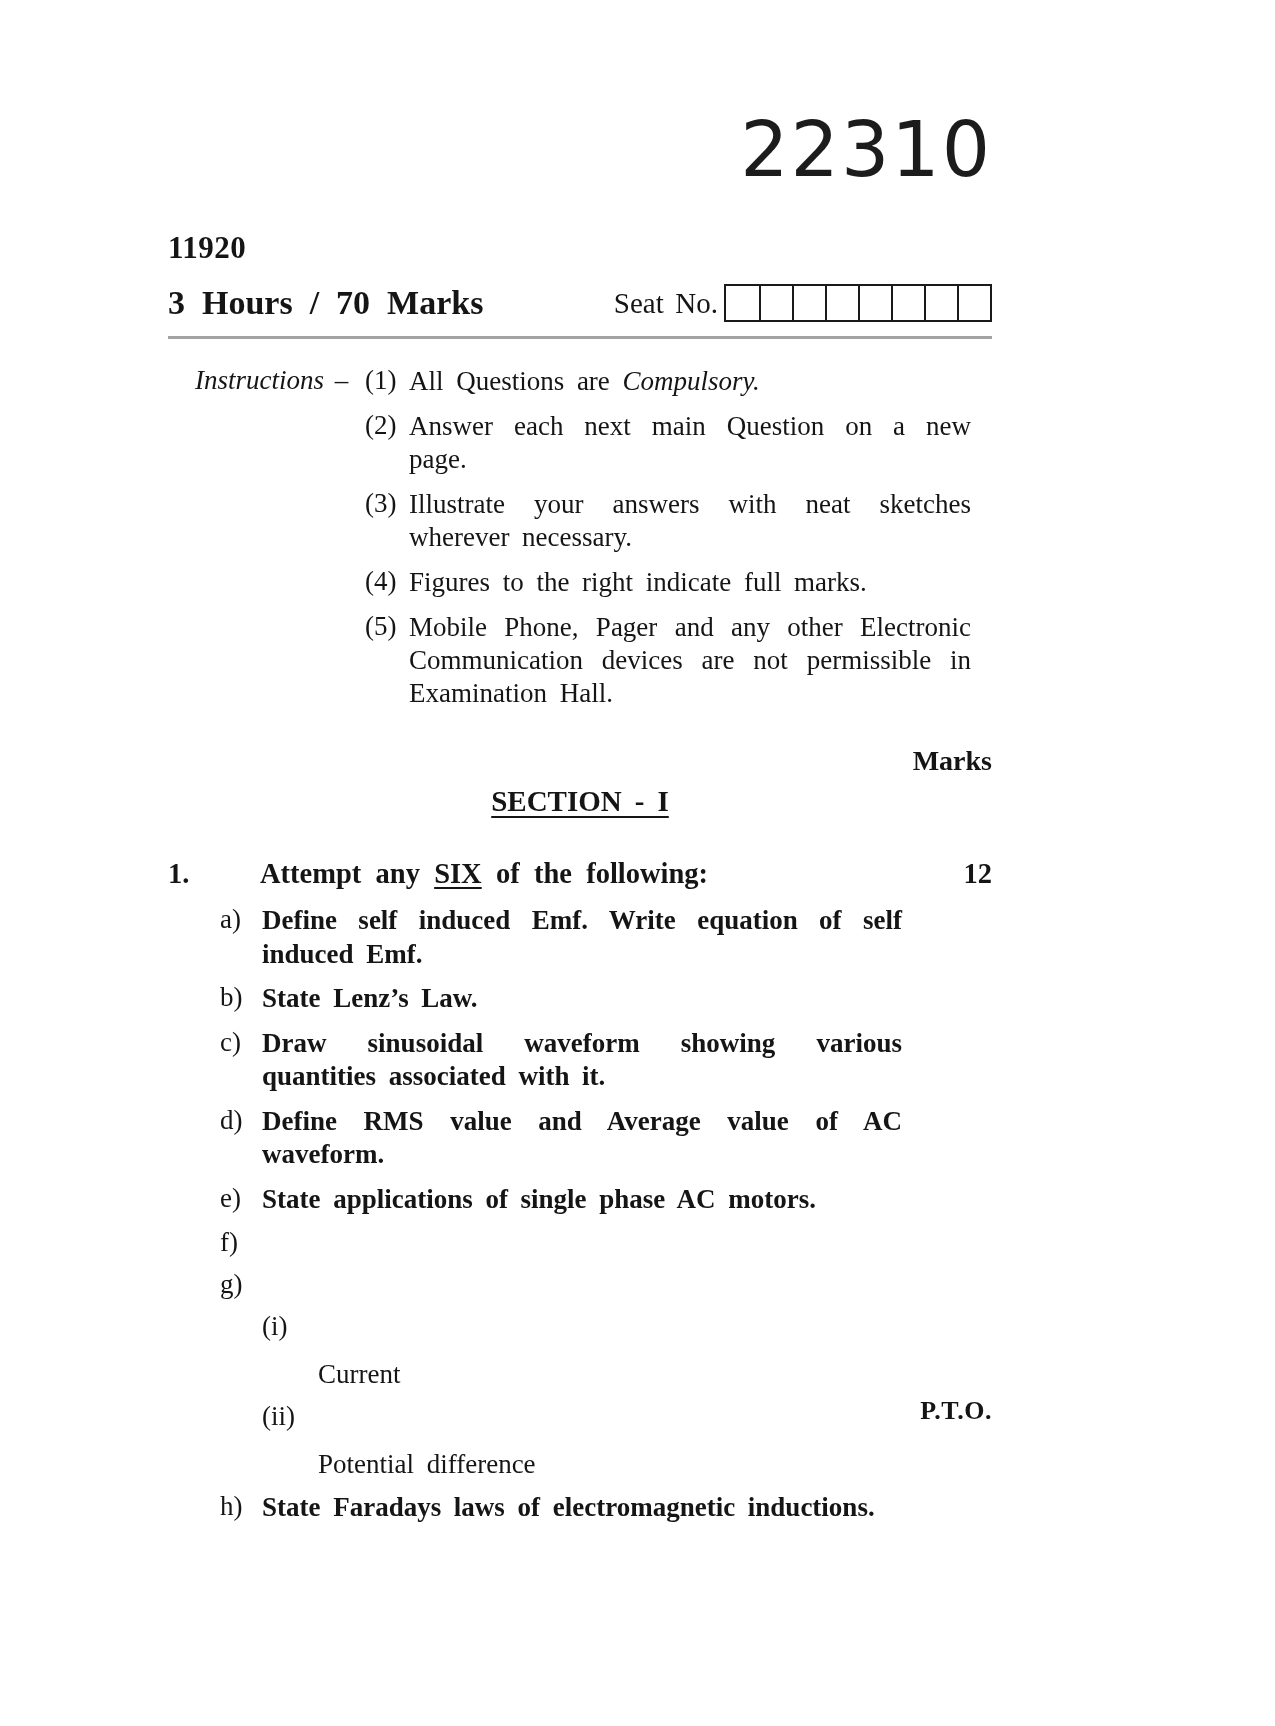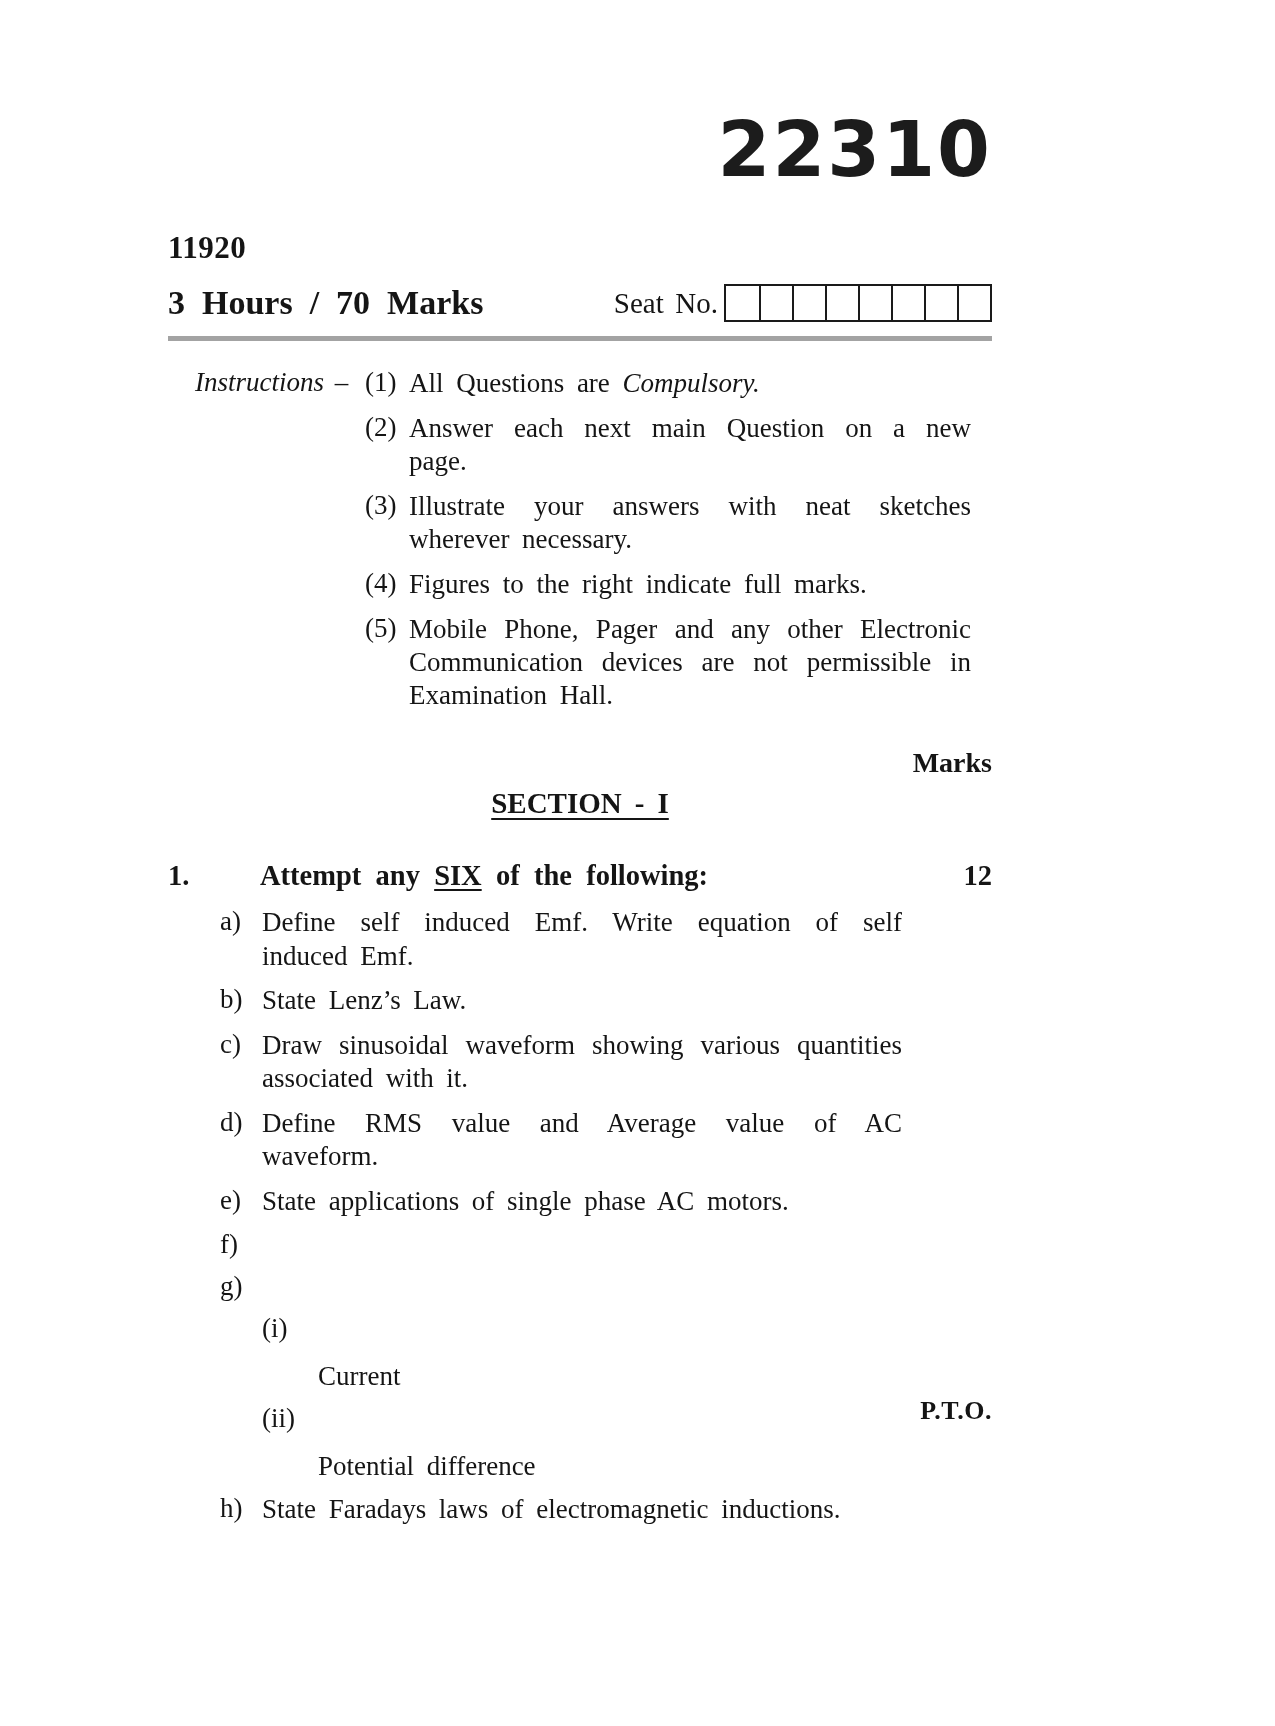--- a/index.html
+++ b/index.html
@@ -13,28 +13,28 @@
     overflow:hidden;
     margin:0 auto;
   }
   .content { margin:0 283px 0 168px; padding-top:112px; }
 
   
   .paper-code {
     text-align:right;
     font-family:"DejaVu Sans", sans-serif;
     font-size:76px;
-    font-weight:700;
+    font-weight:400;
     letter-spacing:2px;
     line-height:1.0;
     color:#1c1c1c;
   }
 
   
-  .header-block { margin-top:42px; border-bottom:5px solid #a3a3a3; padding-bottom:14px; }
+  .header-block { margin-top:42px; border-bottom:3px solid #a3a3a3; padding-bottom:14px; }
   .exam-code { font-size:31px; font-weight:bold; letter-spacing:0.5px; }
   .header-row { display:flex; align-items:flex-end; margin-top:18px; }
   .duration { font-size:34px; font-weight:bold; word-spacing:0.25em; }
   .seat-area { margin-left:auto; display:flex; align-items:flex-end; }
   .seat-label { font-size:29px; margin-right:6px; margin-bottom:2px; word-spacing:0.15em; }
   .seat-boxes { display:flex; border:2px solid #1a1a1a; }
   .seat-cell { width:33px; height:34px; border-left:2px solid #1a1a1a; }
   .seat-cell:first-child { border-left:none; }
 
   
@@ -57,21 +57,21 @@
   
   .q-header { display:flex; margin-top:40px; font-weight:bold; font-size:28.5px; }
   .q-num { width:92px; flex-shrink:0; }
   .q-title { word-spacing:0.25em; }
   .q-title .uline { text-decoration:underline; text-underline-offset:4px; text-decoration-thickness:2px; }
   .q-marks { margin-left:auto; }
 
   .q-items { margin-top:14px; font-size:27px; }
   .q-item { display:flex; margin-bottom:11px; }
   .q-item-label { margin-left:52px; width:42px; flex-shrink:0; }
-  .q-item-text { width:640px; text-align:justify; word-spacing:0.22em; line-height:1.24; }
+  .q-item-text { width:640px; text-align:justify; word-spacing:0.22em; line-height:1.24;font-weight:bold; }
   .q-sub { display:flex; margin-bottom:11px; }
   .q-sub-label { margin-left:94px; width:56px; flex-shrink:0; }
   .q-sub-text { word-spacing:0.22em;margin-top:48px; }
 
   .pto { position:absolute; top:1396px; right:283px; font-size:26px; font-weight:600; letter-spacing:0.5px; }
 </style>
 </head>
 <body>
 
 <div class="page">

